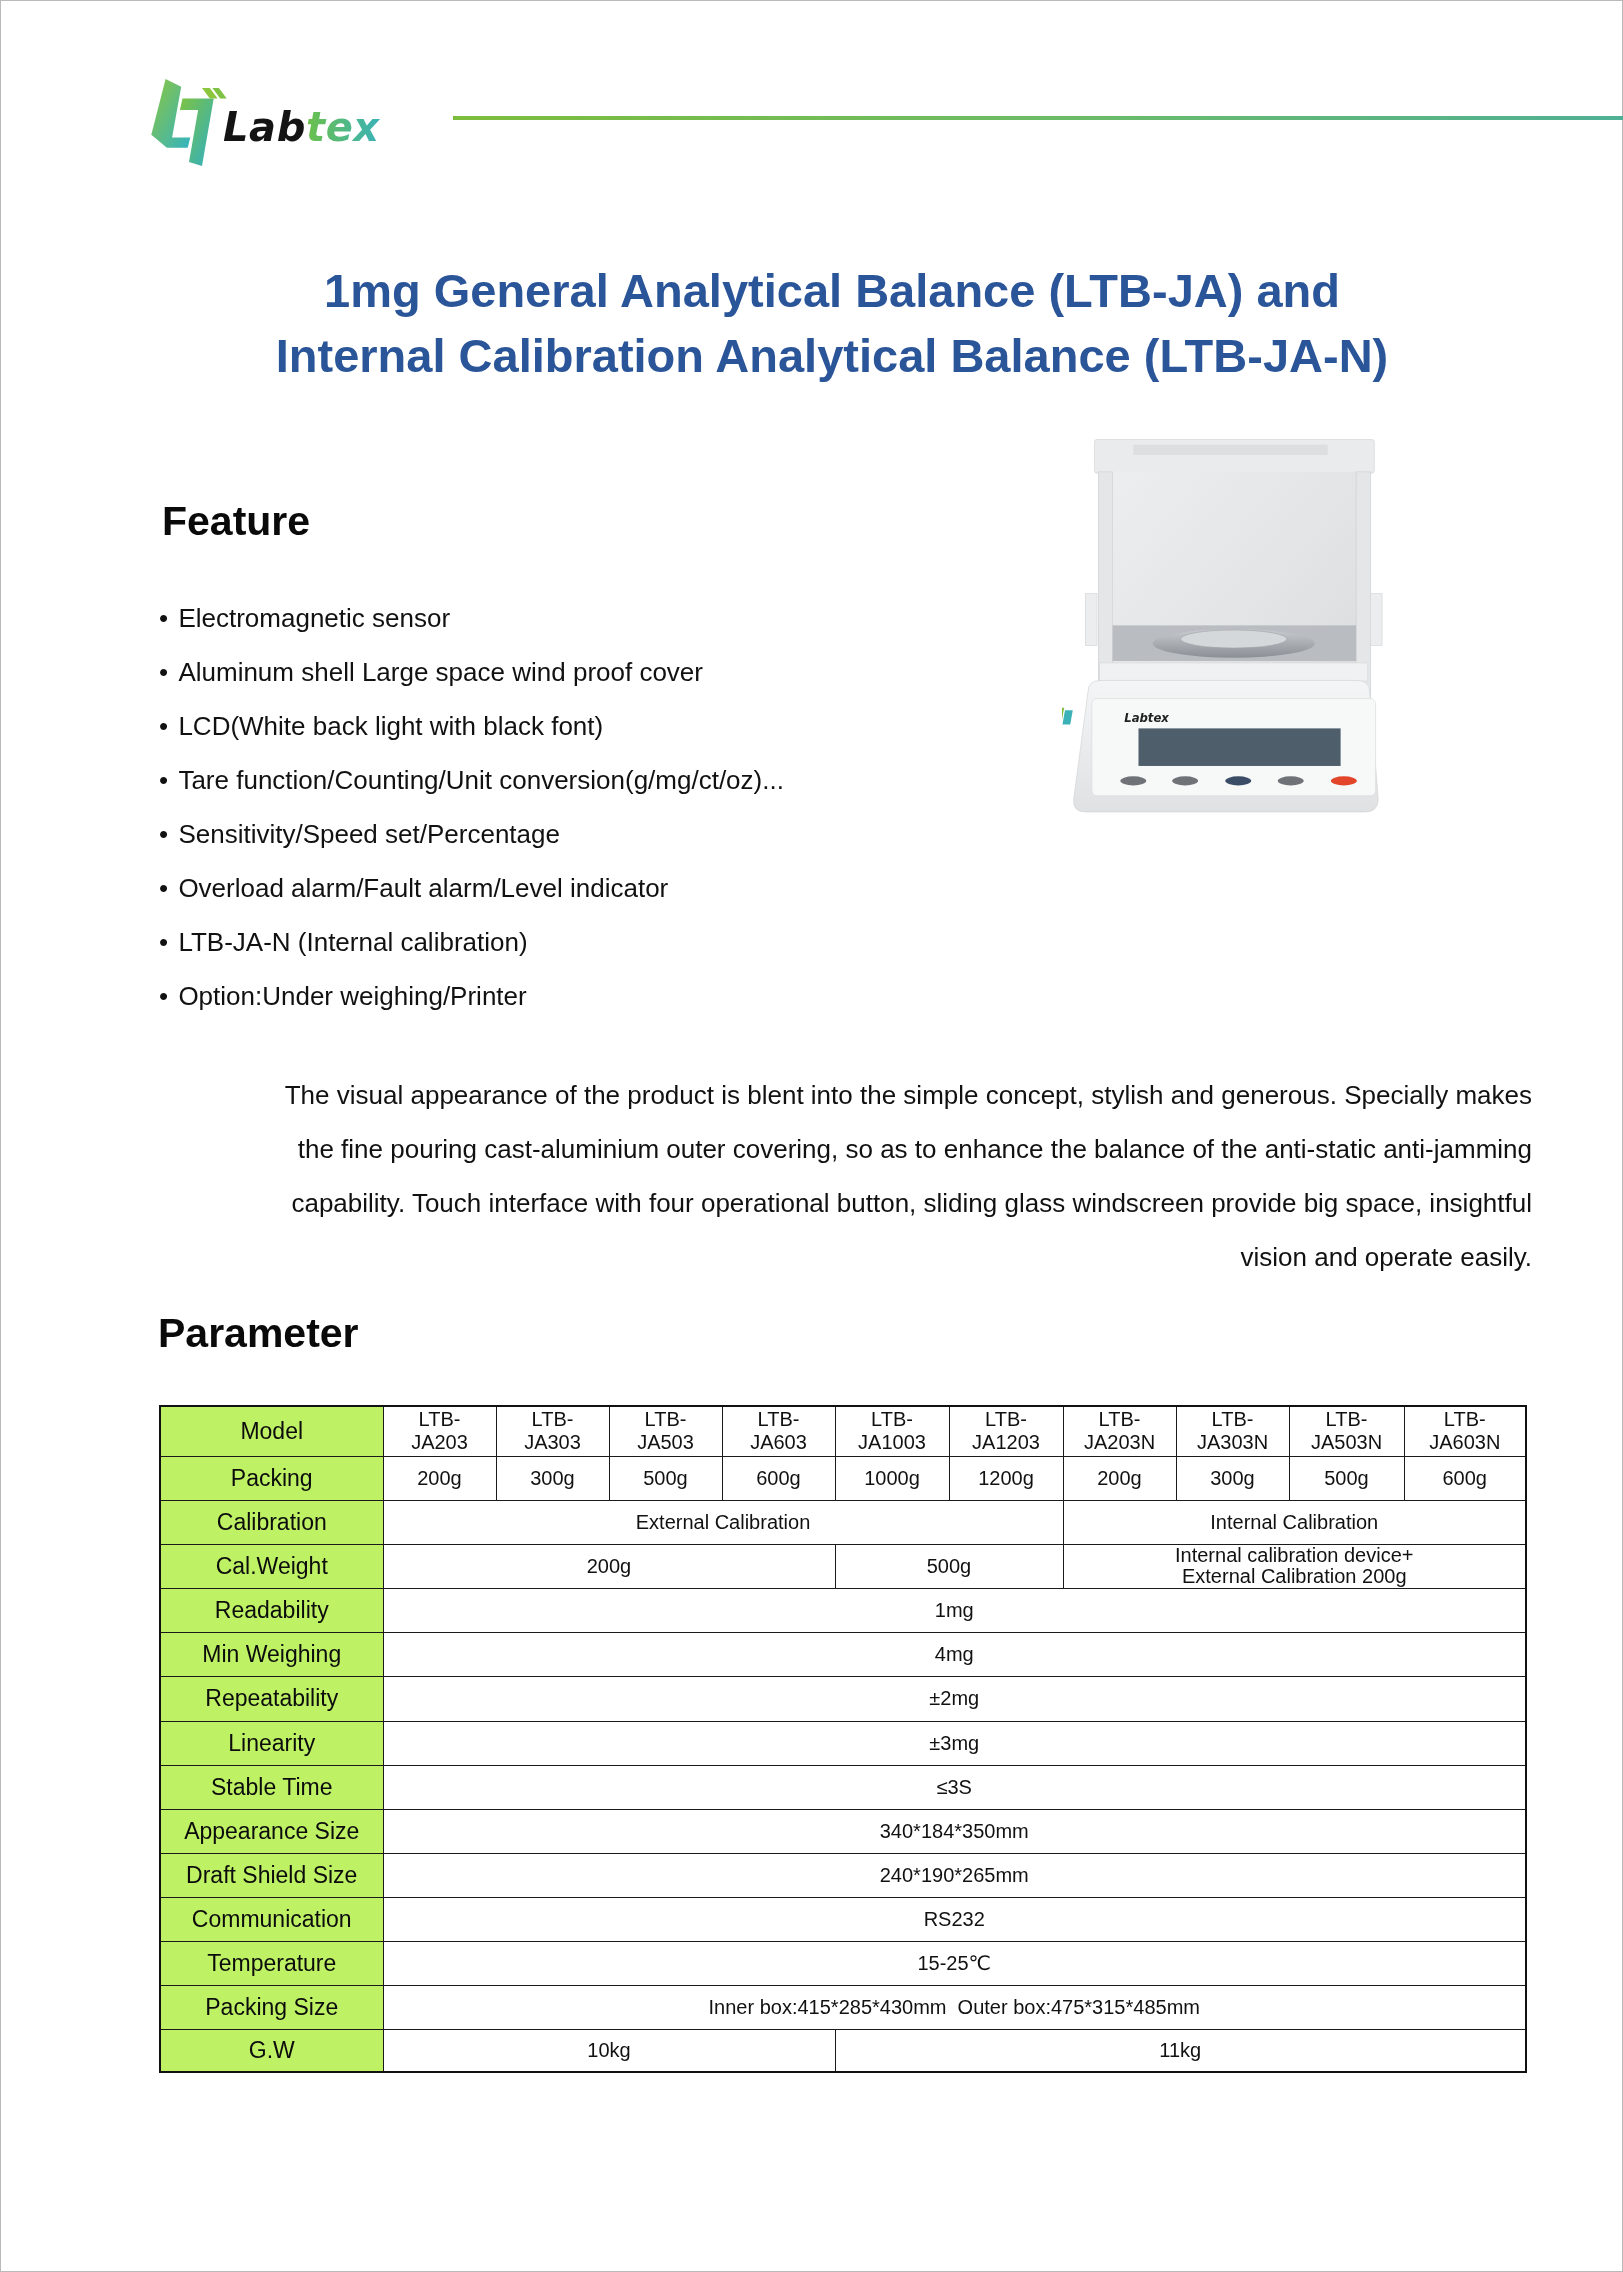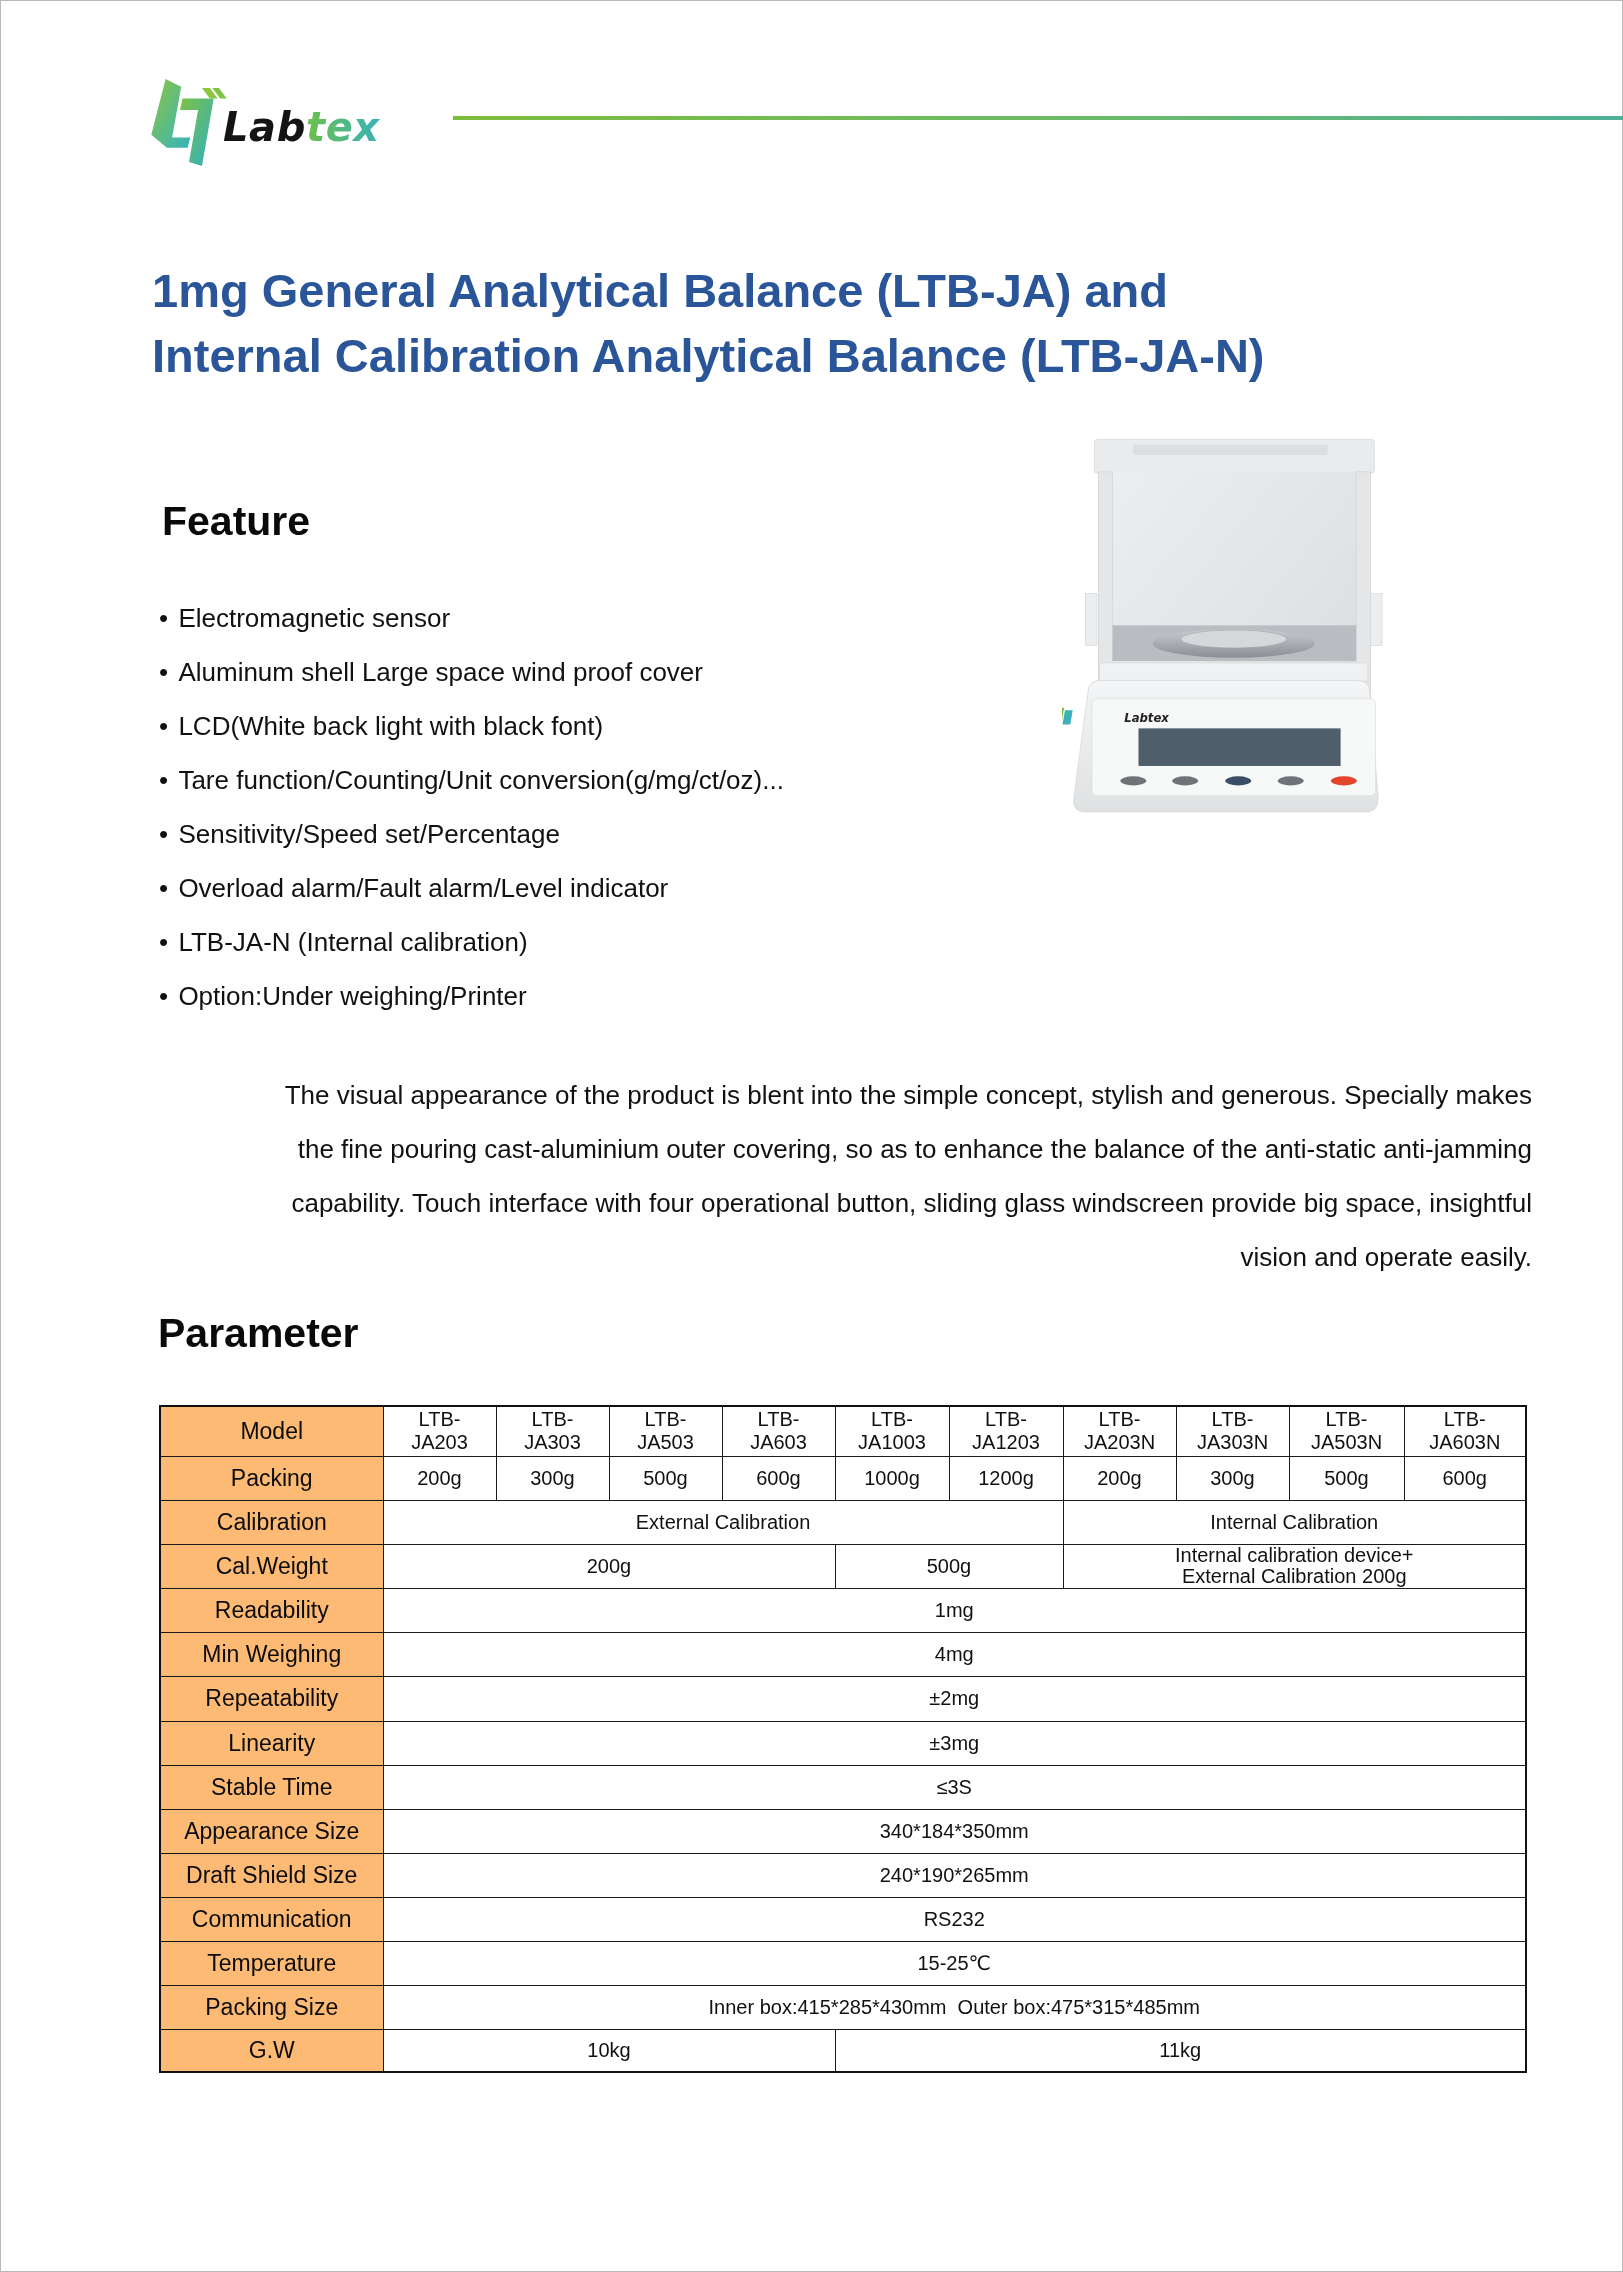--- a/index.html
+++ b/index.html
@@ -27,21 +27,21 @@
   }
   .header-line {
     position: absolute; left: 453px; top: 116px; width: 1170px; height: 3.9px;
     background: linear-gradient(90deg, #7dbd3c 0%, #6bbb6a 55%, #4fb095 100%);
   }
   
   .title {
     position: absolute; left: 152px; top: 258px; width: 1360px;
     color: #2a5599; font-weight: bold; font-size: 47px; line-height: 65px;
   }
-  .title div { white-space: nowrap; }
+  .title div { white-space: nowrap; text-align: center; }
   
   .section-heading {
     position: absolute; font-weight: bold; font-size: 41px; color: #0a0a0a;
   }
   .feature-heading { left: 162px; top: 498px; }
   .param-heading { left: 158px; top: 1310px; text-align: right; }
   
   .feature-list { position: absolute; left: 159px; top: 591px; list-style: none; margin: 0; padding: 0; }
   .feature-list li {
     font-size: 26px; line-height: 54px; height: 54px; white-space: nowrap; color: #111;
@@ -59,21 +59,21 @@
   .spec-table {
     position: absolute; left: 159px; top: 1405px; width: 1368px;
     border-collapse: collapse; table-layout: fixed;
     border: 2.6px solid #111;
   }
   .spec-table td {
     border: 1.3px solid #1a1a1a; text-align: center; vertical-align: middle;
     font-size: 20px; line-height: 23px; padding: 0; color: #111; overflow: hidden;
   }
   .spec-table td.hdr {
-    background: #fdba74; font-size: 23px; color: #0c0c0c;
+    background: #bef264; font-size: 23px; color: #0c0c0c;
   }
   .spec-table td.model { font-size: 20px; line-height: 23px; }
   .spec-table td.two-line { line-height: 21px; }
 </style>
 </head>
 <body>
 
 <div class="page-border"></div>
 
 <div class="logo">

